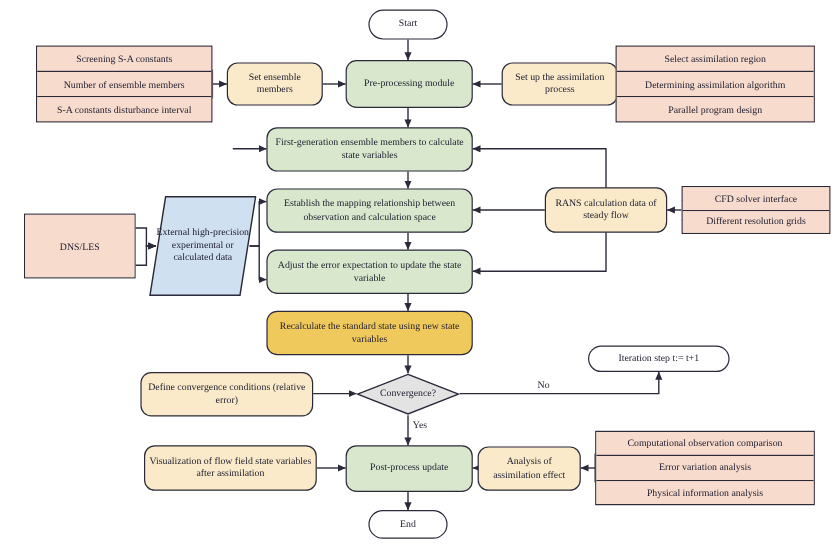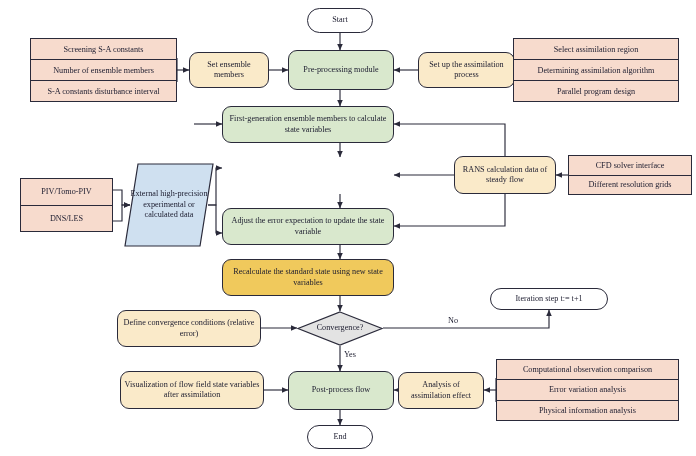--- a/index.html
+++ b/index.html
@@ -210,40 +210,42 @@
     <div class="stack-cell">Select assimilation region</div>
     <div class="stack-cell">Determining assimilation algorithm</div>
     <div class="stack-cell">Parallel program design</div>
   </div>
 
 
   <div class="node proc-green" style="left:222px; top:106px; width:172px; height:37px;">
     <span>First-generation ensemble members to calculate state variables</span>
   </div>
 
+  <div class="node proc-green" style="left:222px; top:157px; width:172px; height:37px;">
+    <span>Establish the mapping relationship between observation and calculation space</span>
+  </div>
 
   <div class="node proc-green" style="left:222px; top:208px; width:172px; height:37px;">
     <span>Adjust the error expectation to update the state variable</span>
   </div>
 
   <div class="node proc-orange" style="left:222px; top:259px; width:172px; height:37px;">
     <span>Recalculate the standard state using new state variables</span>
   </div>
 
   <div class="node proc-yellow" style="left:454px; top:156px; width:102px; height:38px;align-items:center;">
     <span>RANS calculation data of steady flow</span>
   </div>
 
   <div class="stack" style="left:568px; top:155px; width:124px; height:40px; background:#f7dbcd;">
     <div class="stack-cell">CFD solver interface</div>
     <div class="stack-cell">Different resolution grids</div>
   </div>
 
   <div class="stack" style="left:20px; top:178px; width:93px; height:54px; background:#f7dbcd;">
-    <div class="stack-cell">PIV/Tomo-PIV</div>
     <div class="stack-cell">DNS/LES</div>
   </div>
 
   <div class="node para" style="left:124px; top:163px; width:90px; height:84px;">
     <svg class="pshape" viewBox="0 0 90 84" preserveAspectRatio="none">
       <polygon points="14,1 89,1 76,83 1,83" fill="#cfe0f0" stroke="#2a2a3a" stroke-width="1.2"></polygon>
     </svg>
     <span class="plabel">External high-precision experimental or calculated data</span>
   </div>
 
@@ -260,21 +262,21 @@
 
   <div class="node proc-yellow" style="left:117px; top:310px; width:144px; height:37px;">
     <span>Define convergence conditions (relative error)</span>
   </div>
 
   <div class="node proc-yellow" style="left:120px; top:371px; width:144px; height:38px;">
     <span>Visualization of flow field state variables after assimilation</span>
   </div>
 
   <div class="node proc-green" style="left:288px; top:371px; width:106px; height:39px;">
-    <span>Post-process flow</span>
+    <span>Post-process update</span>
   </div>
 
   <div class="node proc-yellow" style="left:398px; top:372px; width:86px; height:37px;">
     <span>Analysis of assimilation effect</span>
   </div>
 
   <div class="stack" style="left:496px; top:359px; width:183px; height:62px; background:#f7dbcd;">
     <div class="stack-cell">Computational observation comparison</div>
     <div class="stack-cell">Error variation analysis</div>
     <div class="stack-cell">Physical information analysis</div>

